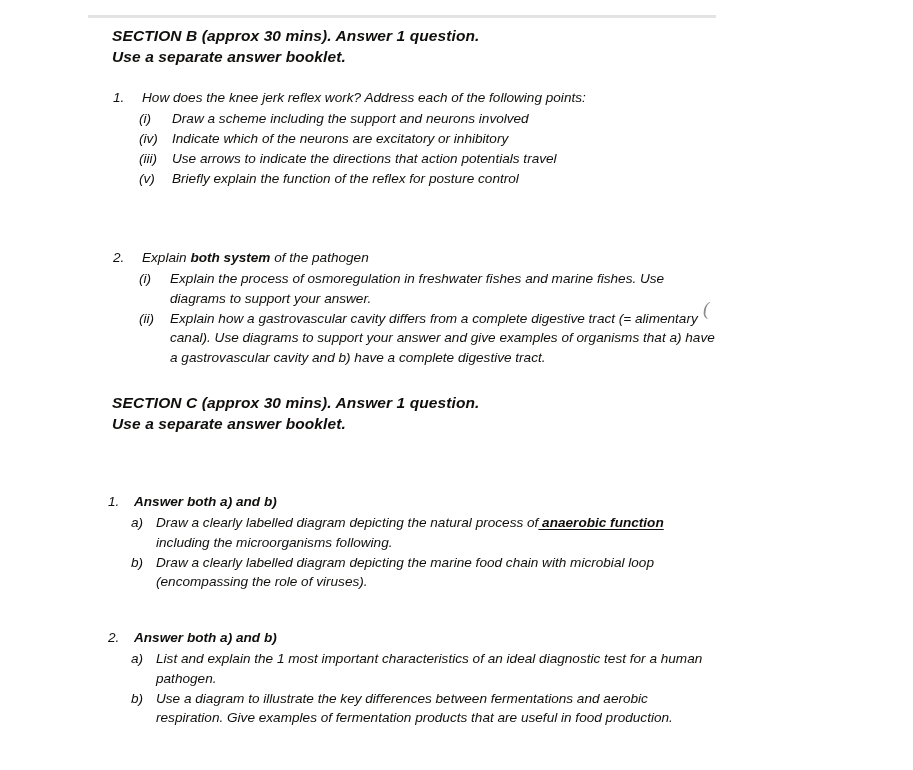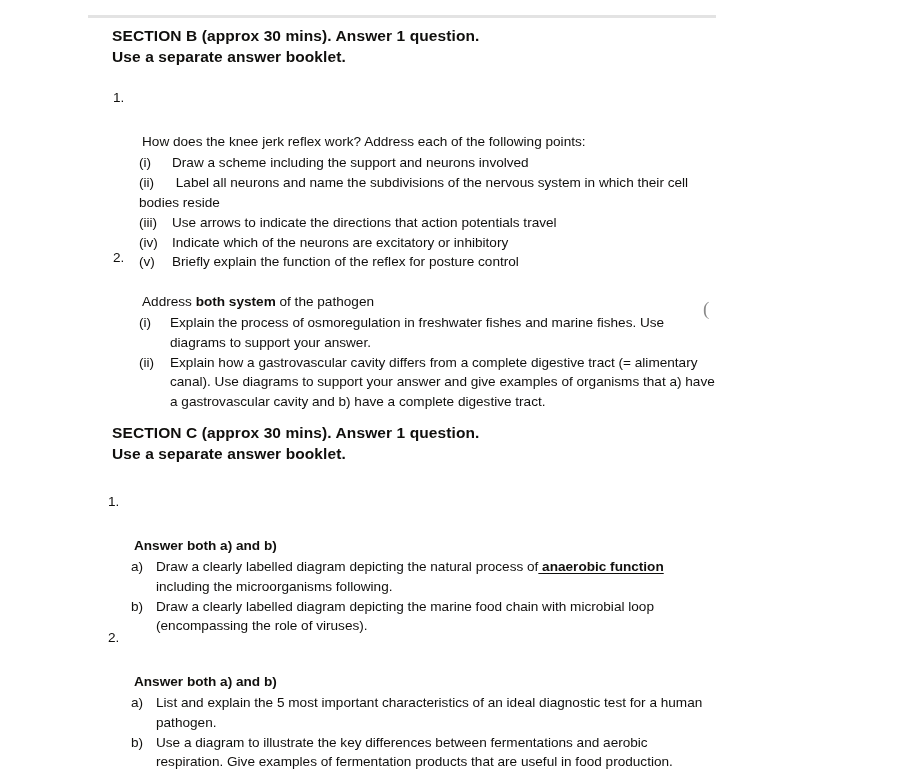--- a/index.html
+++ b/index.html
@@ -15,20 +15,21 @@
     font-family: "Liberation Sans", sans-serif;
     color: #100f0d;
     overflow: hidden;
   }
 
   .page {
     position: absolute;
     top: 0; left: 0;
     width: 732px;
     height: 770px;
+    font-style: italic;
   }
 
   
   .header-rule {
     position: absolute;
     left: 88px;
     top: 15px;
     width: 628px;
     height: 3px;
     background: #e3e3e3;
@@ -47,41 +48,40 @@
     left: 112px;
     width: 620px;
     font-weight: bold;
     font-size: 15.5px;
     line-height: 21px;
     letter-spacing: 0.1px;
   }
   .section-heading .line2 { display: block; }
 
   #section-b-heading { top: 25px; }
-  #section-c-heading { top: 422px; }
+  #section-c-heading { top: 392px; }
 
   
   .question {
     position: absolute;
     font-size: 13.6px;
     line-height: 19.4px;
   }
 
   
   .q-row {
     display: flex;
     align-items: flex-start;
   }
   .q-num {
     flex: 0 0 auto;
     text-align: left;
   }
   .q-body {
     flex: 1 1 auto;
-    margin-top: 44px;
   }
 
   
   .sub-list {
     margin: 0;
     padding: 0;
   }
   .sub-item {
     display: flex;
     align-items: flex-start;
@@ -190,43 +190,39 @@
     <div class="question" id="q-b1">
       <div class="q-row">
         <span class="q-num">1.</span>
         <span class="q-body">How does the knee jerk reflex work? Address each of the following points:</span>
       </div>
       <div class="sub-list">
         <div class="sub-item">
           <span class="sub-marker">(i)</span>
           <span class="sub-text">Draw a scheme including the support and neurons involved</span>
         </div>
-        <div class="sub-item flush-wrap">
-          <span class="sub-marker">(ii)</span>
-          <span class="sub-text">Label all neurons and name the subdivisions of the nervous system in which their cell bodies reside</span>
+        <div class="sub-item">
+          <span class="sub-marker">(iv)</span>
+          <span class="sub-text">Indicate which of the neurons are excitatory or inhibitory</span>
         </div>
         <div class="sub-item">
           <span class="sub-marker">(iii)</span>
           <span class="sub-text">Use arrows to indicate the directions that action potentials travel</span>
         </div>
         <div class="sub-item">
-          <span class="sub-marker">(iv)</span>
-          <span class="sub-text">Indicate which of the neurons are excitatory or inhibitory</span>
-        </div>
-        <div class="sub-item">
           <span class="sub-marker">(v)</span>
           <span class="sub-text">Briefly explain the function of the reflex for posture control</span>
         </div>
       </div>
     </div>
 
     <div class="question" id="q-b2">
       <div class="q-row">
         <span class="q-num">2.</span>
-        <span class="q-body"><span>Address </span><span class="bold">both system</span><span> of the pathogen</span></span>
+        <span class="q-body"><span>Explain </span><span class="bold">both system</span><span> of the pathogen</span></span>
       </div>
       <div class="sub-list">
         <div class="sub-item">
           <span class="sub-marker">(i)</span>
           <span class="sub-text">Explain the process of osmoregulation in freshwater fishes and marine fishes.  Use diagrams to support your answer.</span>
         </div>
         <div class="sub-item">
           <span class="sub-marker">(ii)</span>
           <span class="sub-text">Explain how a gastrovascular cavity differs from a complete digestive tract (= alimentary canal).  Use diagrams to support your answer and give examples of organisms that a) have a gastrovascular cavity and b) have a complete digestive tract.</span>
         </div>
@@ -258,21 +254,21 @@
     </div>
 
     <div class="question" id="q-c2">
       <div class="q-row">
         <span class="q-num">2.</span>
         <span class="q-body bold">Answer both a) and b)</span>
       </div>
       <div class="sub-list">
         <div class="sub-item">
           <span class="sub-marker">a)</span>
-          <span class="sub-text">List and explain the 5 most important characteristics of an ideal diagnostic test for a human pathogen.</span>
+          <span class="sub-text">List and explain the 1 most important characteristics of an ideal diagnostic test for a human pathogen.</span>
         </div>
         <div class="sub-item">
           <span class="sub-marker">b)</span>
           <span class="sub-text">Use a diagram to illustrate the key differences between fermentations and aerobic respiration. Give examples of fermentation products that are useful in food production.</span>
         </div>
       </div>
     </div>
 
   </div>
 </div>

